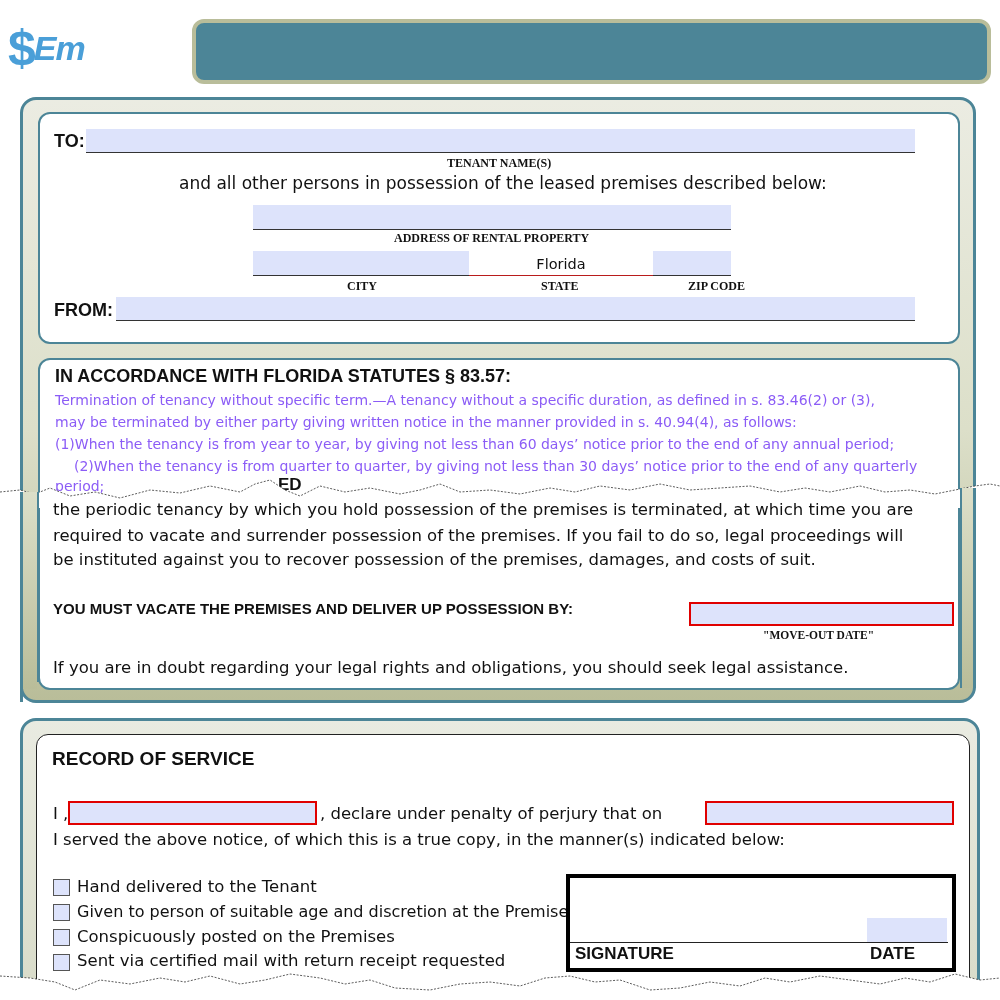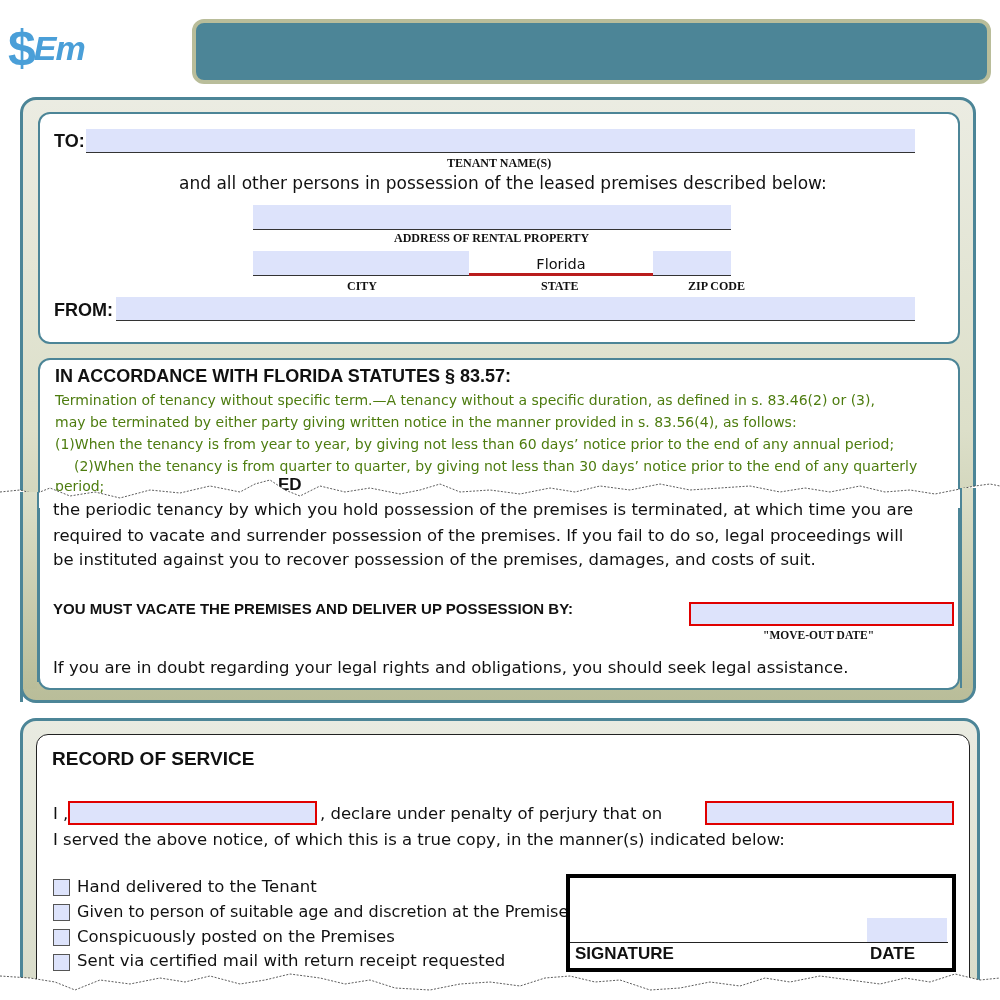--- a/index.html
+++ b/index.html
@@ -28,21 +28,21 @@
 
     .abs { position: absolute; white-space: nowrap; }
     .field { position: absolute; background: #dde3fb; }
     .field.underline { border-bottom: 1px solid #333; }
     .field.red { border: 2px solid #e00000; background: #dde3fb; }
     .line { position: absolute; height: 1px; background: #222; }
 
     .lbl-bold { font-family: "Liberation Sans", sans-serif; font-weight: bold; }
     .small-cap { font-family: Liberation Serif, serif; font-weight: bold; font-size: 12px; }
     .body-text { font-family: "DejaVu Sans", sans-serif; font-size: 16.5px; color: #111; }
-    .statute-text { font-family: "DejaVu Sans", sans-serif; font-size: 14px; color: #4d7c0f; line-height: 22px; }
+    .statute-text { font-family: "DejaVu Sans", sans-serif; font-size: 14px; color: #8b5cf6; line-height: 22px; }
 
     
     .tear { position: absolute; left: 0; width: 1000px; }
 
     .checkbox { position: absolute; width: 17px; height: 17px; background: #dde3fb; border: 1px solid #555; }
     .check-label { position: absolute; font-family: "DejaVu Sans", sans-serif; font-size: 16.5px; white-space: nowrap; }
 
     .sig-box { position: absolute; left: 566px; top: 874px; width: 390px; height: 98px; border: 4px solid #000; background: #fff; }
   </style>
 </head>
@@ -61,33 +61,33 @@
 <div class="panel panel1"></div>
 <div class="abs lbl-bold" style="left:54px; top:131px; font-size:18px;">TO:</div>
 <div class="field underline" style="left:86px; top:129px; width:829px; height:24px;"></div>
 <div class="abs small-cap" style="left:447px; top:156px;">TENANT NAME(S)</div>
 <div class="abs body-text" style="left:179px; top:173px; font-size:17px;">and all other persons in possession of the leased premises described below:</div>
 
 <div class="field underline" style="left:253px; top:205px; width:478px; height:25px;"></div>
 <div class="abs small-cap" style="left:394px; top:231px;">ADDRESS OF RENTAL PROPERTY</div>
 
 <div class="field underline" style="left:253px; top:251px; width:216px; height:25px;"></div>
-<div class="abs" style="left:469px; top:251px; width:184px; height:25px; border-bottom:3px solid #b91c1c; text-align:center; font-family:'DejaVu Sans',sans-serif; font-size:14.5px; line-height:26px;">Florida</div>
+<div class="abs" style="left:469px; top:251px; width:184px; height:25px; border-bottom:1px solid #b91c1c; text-align:center; font-family:'DejaVu Sans',sans-serif; font-size:14.5px; line-height:26px;">Florida</div>
 <div class="field underline" style="left:653px; top:251px; width:78px; height:25px;"></div>
 <div class="abs small-cap" style="left:347px; top:279px;">CITY</div>
 <div class="abs small-cap" style="left:541px; top:279px;">STATE</div>
 <div class="abs small-cap" style="left:663px; top:279px;margin-left:25px;">ZIP CODE</div>
 
 <div class="abs lbl-bold" style="left:54px; top:300px; font-size:18px;">FROM:</div>
 <div class="field underline" style="left:116px; top:297px; width:799px; height:24px;"></div>
 
 <div class="panel panel2"></div>
 <div class="abs lbl-bold" style="left:55px; top:366px; font-size:18px;text-align:right;">IN ACCORDANCE WITH FLORIDA STATUTES § 83.57:</div>
 <div class="abs statute-text" style="left:55px; top:389px;">Termination of tenancy without specific term.—A tenancy without a specific duration, as defined in s. 83.46(2) or (3),</div>
-<div class="abs statute-text" style="left:55px; top:411px;">may be terminated by either party giving written notice in the manner provided in s. 83.56(4), as follows:</div>
+<div class="abs statute-text" style="left:55px; top:411px;">may be terminated by either party giving written notice in the manner provided in s. 40.94(4), as follows:</div>
 <div class="abs statute-text" style="left:55px; top:433px;">(1)When the tenancy is from year to year, by giving not less than 60 days’ notice prior to the end of any annual period;</div>
 <div class="abs statute-text" style="left:55px; top:455px;margin-left:19px;">(2)When the tenancy is from quarter to quarter, by giving not less than 30 days’ notice prior to the end of any quarterly</div>
 <div class="abs statute-text" style="left:55px; top:475px;">period;</div>
 <div class="abs lbl-bold" style="left:278px; top:475px; font-size:17px;">ED</div>
 
 <svg class="tear" style="top:478px; height:30px;" viewBox="0 0 1000 30" preserveAspectRatio="none">
   <defs>
     <linearGradient id="sh" x1="0" y1="0" x2="0" y2="1">
         <stop offset="0" stop-color="#888" stop-opacity="0.55"></stop>
         <stop offset="1" stop-color="#fff" stop-opacity="0"></stop>

